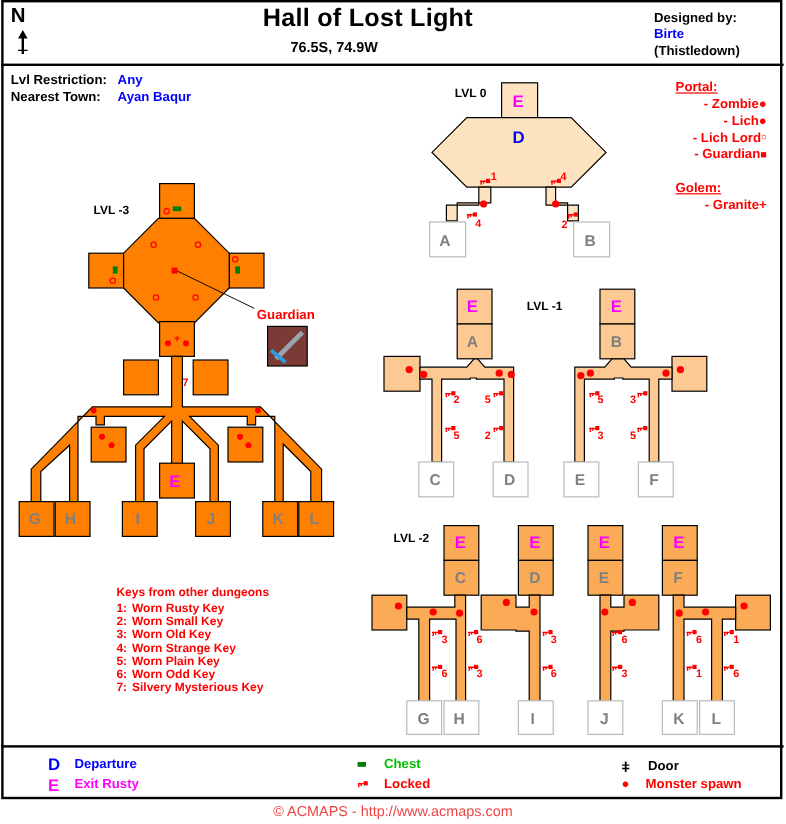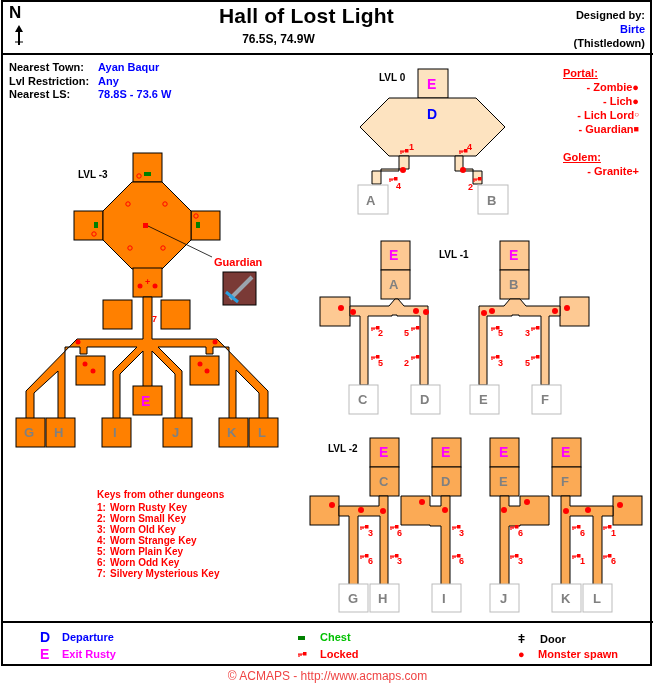--- a/index.html
+++ b/index.html
@@ -1,21 +1,21 @@
 <!DOCTYPE html>
 <html><head>
 <meta charset="utf-8">
 <style>
   html, body { margin:0; padding:0; background:#fff; }
   body { width:655px; height:687px; position:relative; overflow:hidden; font-family:"Liberation Sans", sans-serif; }
   .frame { position:absolute; left:1px; top:0; width:651px; height:666px; border:2px solid #000; box-sizing:border-box; }
   .hline { position:absolute; left:1px; width:652px; height:2px; background:#000; }
   .title { position:absolute; left:0; width:565px; top:4px; text-align:center; font-weight:bold; font-size:21px; color:#000; letter-spacing:0.2px;margin-left:24px; }
   .coords { position:absolute; left:0; width:557px; top:32px; text-align:center; font-weight:bold; font-size:12px; color:#000; }
-  .designed { position:absolute; right:10px; top:8px; width:100px; text-align:right; font-weight:bold; font-size:11px; line-height:14px; }
+  .designed { position:absolute; right:10px; top:8px; width:100px; text-align:left; font-weight:bold; font-size:11px; line-height:14px; }
   .designed .blue { color:#0000ff; }
   .info { position:absolute; left:9px; top:61px; font-size:11px; font-weight:bold; line-height:13.5px; }
   .info .row { display:flex; }
   .info .k { width:89px; color:#000; }
   .info .v { color:#0000ff; }
   .compass { position:absolute; left:8px; top:3px; width:22px; height:46px; }
   .mlegend { position:absolute; left:563px; top:66px; font-size:11px; font-weight:bold; color:#ff0000; line-height:14px; width:90px; }
   .mlegend .h { text-decoration:underline; }
   .mlegend .row { display:flex; justify-content:flex-end; padding-right:14px; }
   .keys { position:absolute; left:97px; top:489px; font-size:10px; font-weight:bold; color:#ff0000; line-height:11px; }
@@ -44,30 +44,26 @@
 <div class="coords">76.5S, 74.9W</div>
 
 <div class="designed">
   <div>Designed by:</div>
   <div class="blue">Birte</div>
   <div>(Thistledown)</div>
 </div>
 
 <div class="info">
   <div class="row">
+      <span class="k">Lvl Restriction:</span>
+      <span class="v">Any</span>
+    </div>
+  <div class="row">
       <span class="k">Nearest Town:</span>
       <span class="v">Ayan Baqur</span>
-    </div>
-  <div class="row">
-      <span class="k">Lvl Restriction:</span>
-      <span class="v">Any</span>
-    </div>
-  <div class="row">
-      <span class="k">Nearest LS:</span>
-      <span class="v">78.8S - 73.6 W</span>
     </div>
 </div>
 
 <div class="mlegend">
   <div class="h">Portal:</div>
   <div class="row">
       <span>- Zombie</span>
       <span>●</span>
     </div>
   <div class="row">

